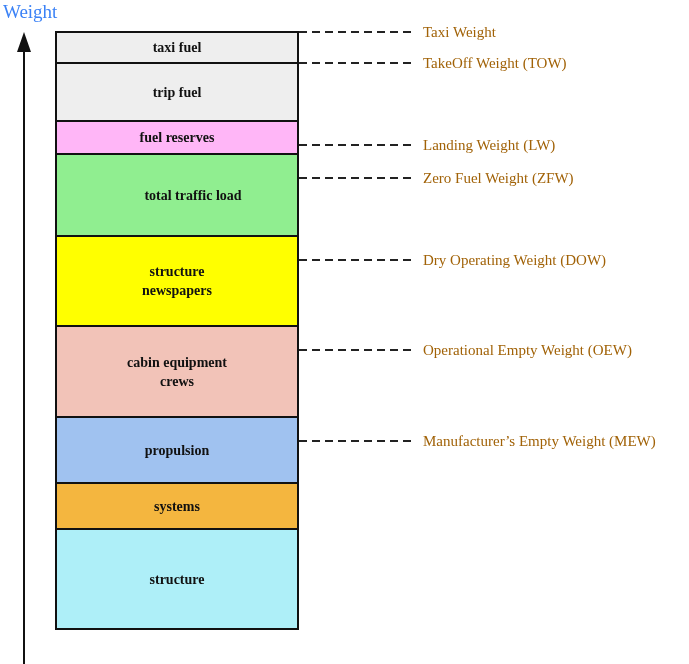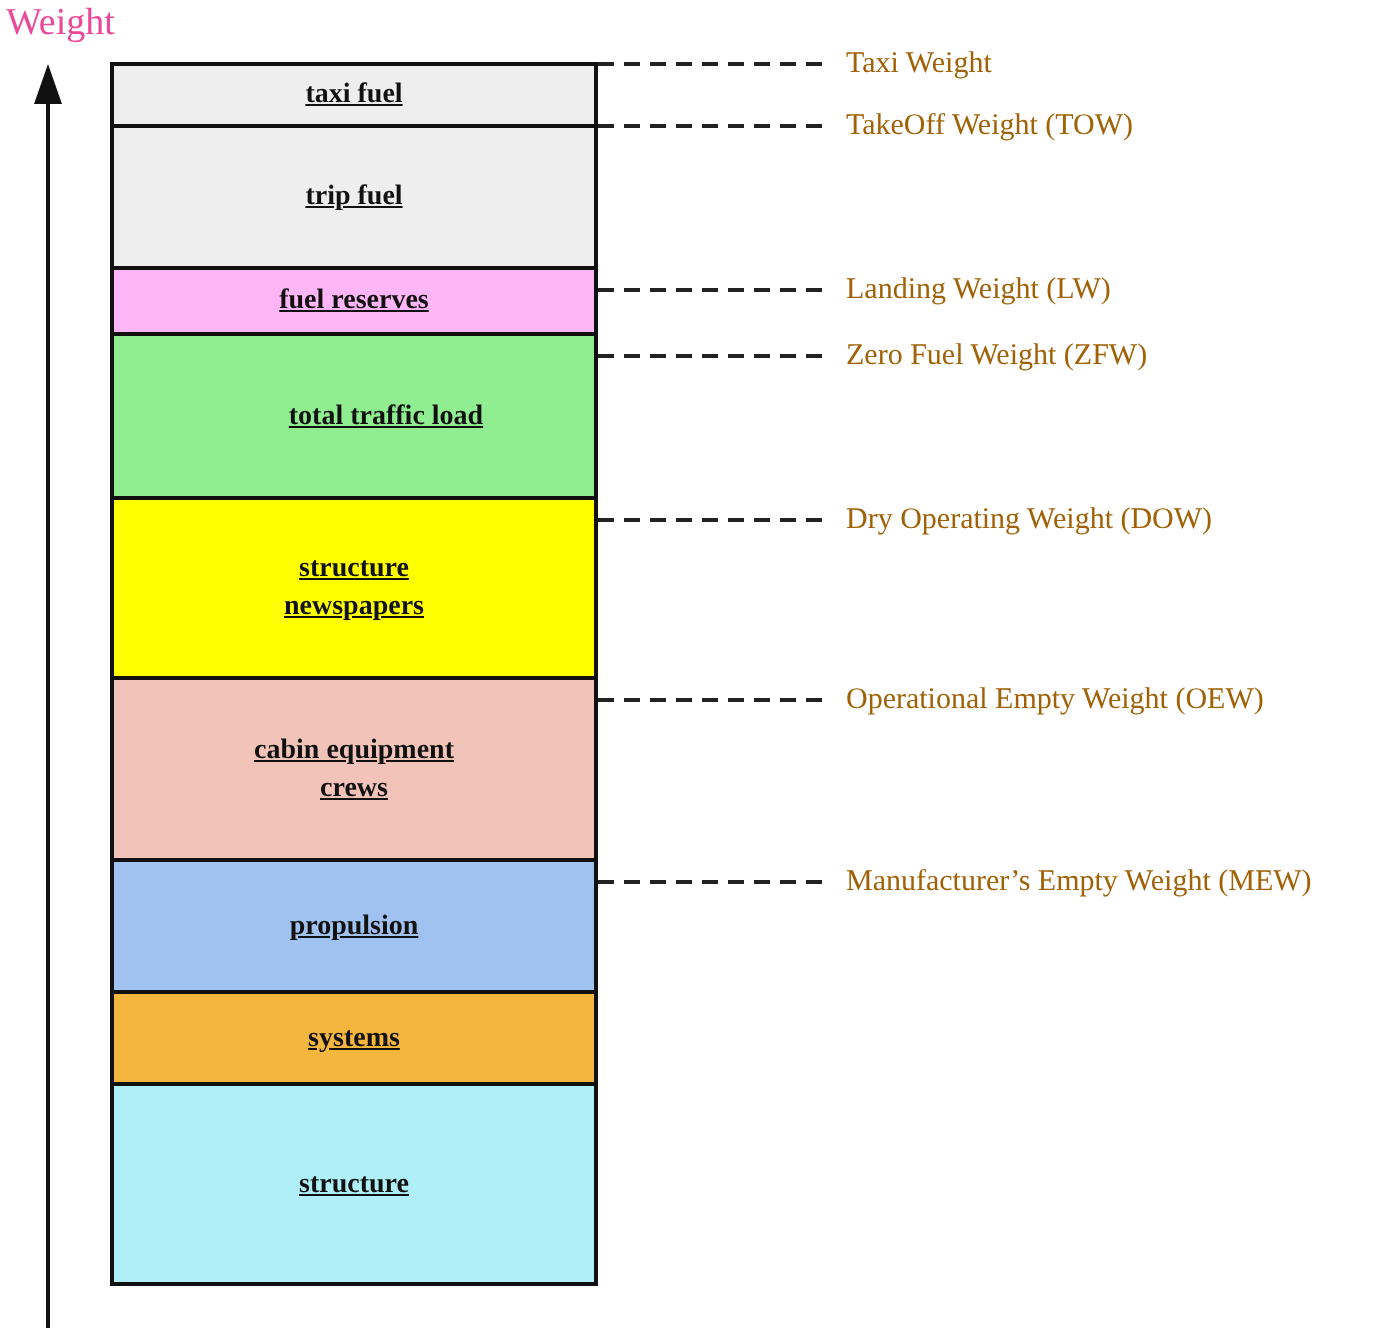--- a/index.html
+++ b/index.html
@@ -15,21 +15,21 @@
     overflow: hidden;
     font-family: "Liberation Serif", "DejaVu Serif", serif;
     color: #111111;
   }
   .axis-title {
     position: absolute;
     left: 3px;
     top: 1px;
     font-size: 19px;
     line-height: 22px;
-    color: #ec4899;
+    color: #3b82f6;
   }
   .axis-arrowhead {
     position: absolute;
     left: 17px;
     top: 32px;
     width: 0;
     height: 0;
     border-left: 7px solid transparent;
     border-right: 7px solid transparent;
     border-bottom: 20px solid #111111;
@@ -48,21 +48,20 @@
     background: #ffffff;
   }
   .seg {
     box-sizing: border-box;
     width: 100%;
     border-bottom: 2px solid #111111;
     display: flex;
     align-items: center;
     justify-content: center;
     text-align: center;
-    text-decoration: underline;
   }
   .seg:last-child {
     border-bottom: none;
   }
   .seg .seg-label {
     font-weight: bold;
     font-size: 14px;
     line-height: 19px;
     white-space: pre-line;
     color: #111111;
@@ -93,21 +92,21 @@
 <div class="canvas">
 
   <div class="axis-title">Weight</div>
   <div class="axis-arrowhead"></div>
   <div class="axis-line"></div>
 
   <div class="bar" style="left: 55px; top: 31px; width: 240px;">
     <div class="seg" style="height: 31px; background: rgb(238, 238, 238);">
       <span class="seg-label">taxi fuel</span>
     </div>
-    <div class="seg" style="height: 71px; background: rgb(238, 238, 238);">
+    <div class="seg" style="height: 58px; background: rgb(238, 238, 238);">
       <span class="seg-label">trip fuel</span>
     </div>
     <div class="seg" style="height: 33px; background: rgb(255, 182, 247);">
       <span class="seg-label">fuel reserves</span>
     </div>
     <div class="seg" style="height: 82px; background: rgb(144, 238, 144); padding-left: 32px;">
       <span class="seg-label">total traffic load</span>
     </div>
     <div class="seg" style="height: 90px; background: rgb(255, 255, 0);">
       <span class="seg-label">structure

